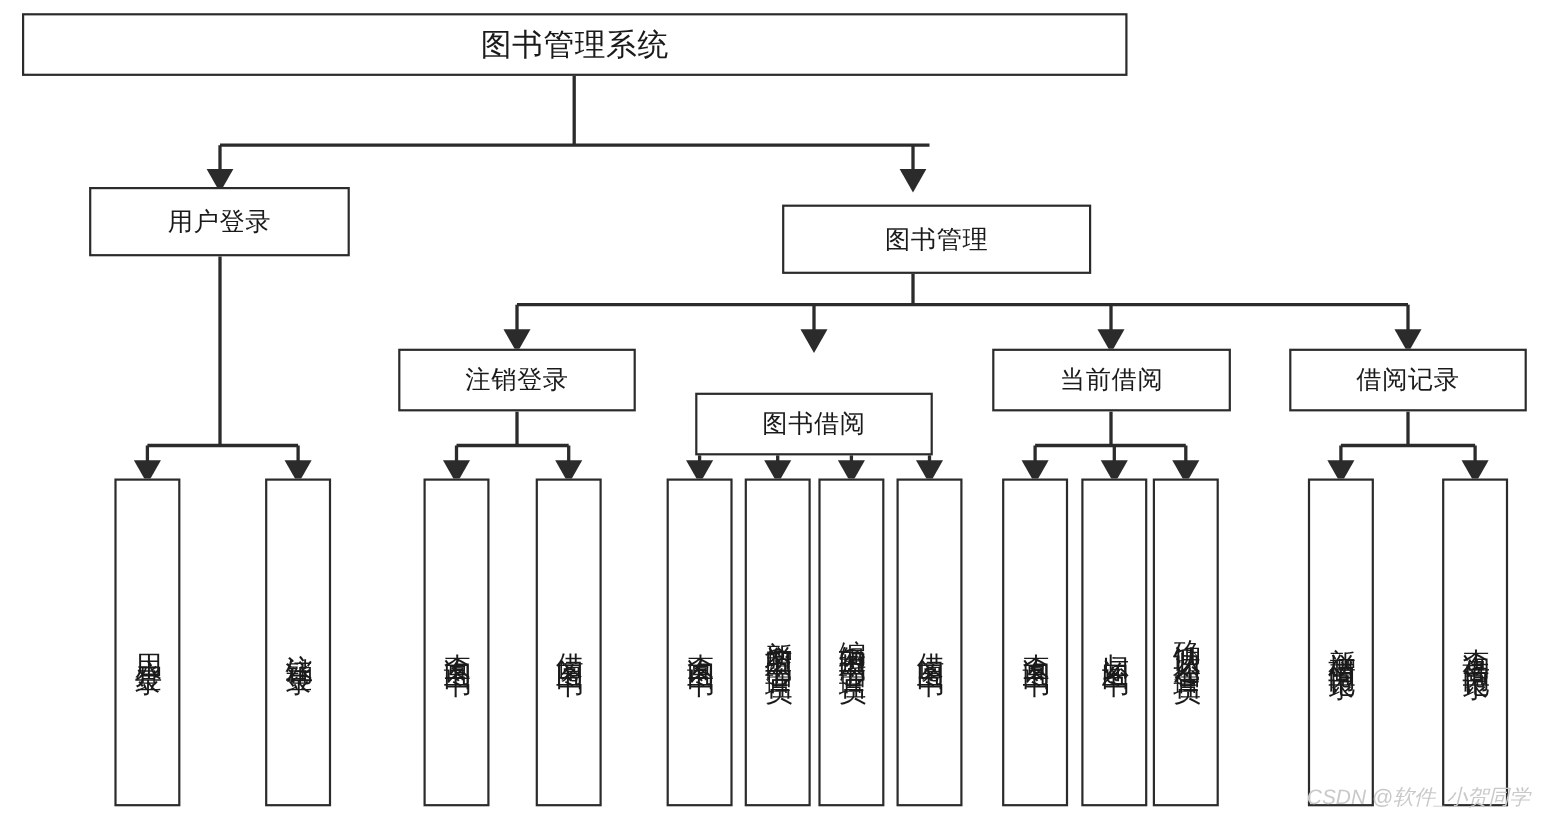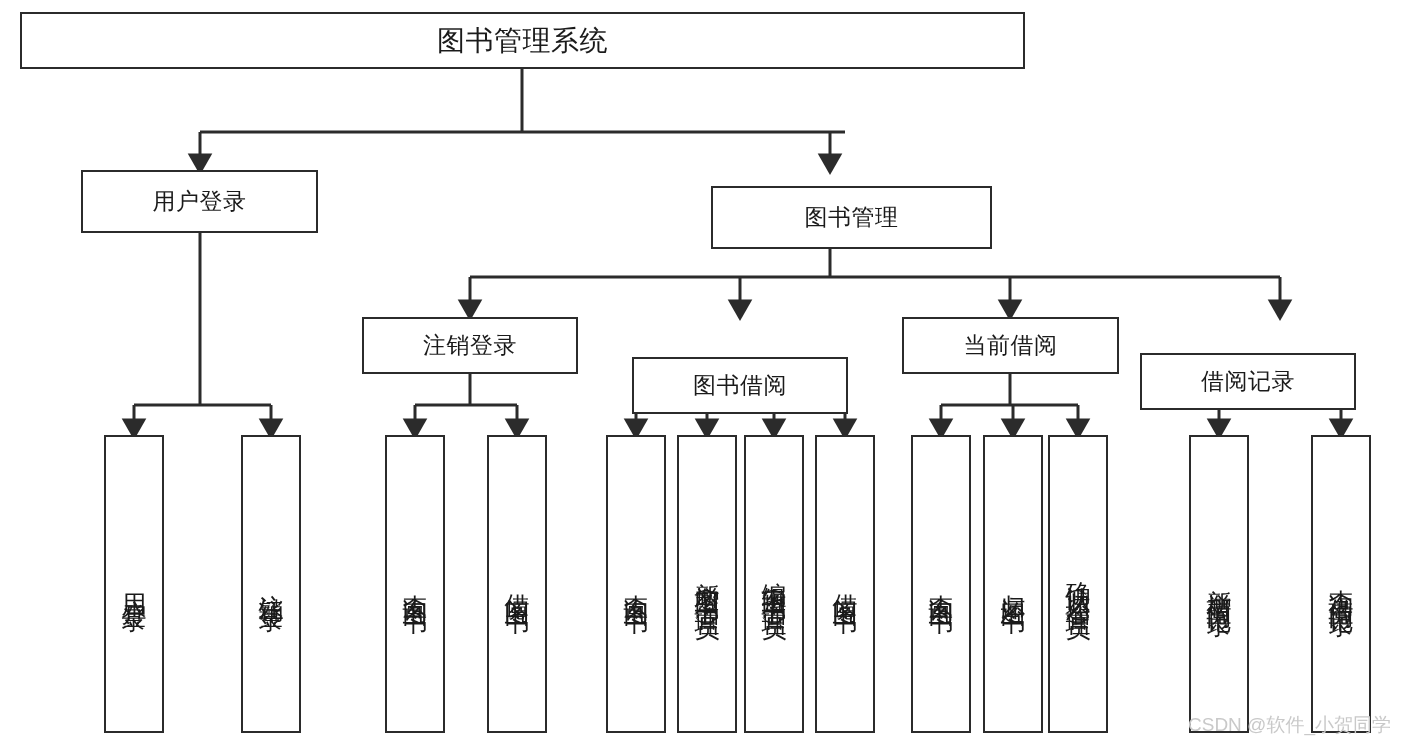--- a/index.html
+++ b/index.html
@@ -68,20 +68,21 @@
   }
   .watermark {
     position: absolute;
     left: 1188px;
     top: 712px;
     font-size: 19px;
     color: #c9c9c9;
     white-space: nowrap;
     z-index: 6;
     font-family: "Liberation Sans", "DejaVu Sans", sans-serif;
+    font-style: italic;
   }
 </style>
 </head>
 <body>
 
 <div id="diagram-root">
 
   <svg id="edges-layer" viewBox="0 0 1405 747" width="1405" height="747" xmlns="http://www.w3.org/2000/svg">
     <defs>
       <marker id="arrowhead" markerWidth="9" markerHeight="9" refX="3.2" refY="4.5" orient="auto" markerUnits="strokeWidth">
@@ -146,21 +147,21 @@
 
   <div class="node horiz" style="left:362px; top:317px; width:216px; height:57px;">
     <span class="node-label">注销登录</span>
   </div>
   <div class="node horiz" style="left:632px; top:317px; width:216px; height:57px;margin-top:40px;">
     <span class="node-label">图书借阅</span>
   </div>
   <div class="node horiz" style="left:902px; top:317px; width:217px; height:57px;">
     <span class="node-label">当前借阅</span>
   </div>
-  <div class="node horiz" style="left:1140px; top:317px; width:216px; height:57px;margin-top:36px;">
+  <div class="node horiz" style="left:1172px; top:317px; width:216px; height:57px;">
     <span class="node-label">借阅记录</span>
   </div>
 
   <div class="node vert" style="left:104px; top:435px; width:60px; height:298px;">
     <span class="node-label">用户登录</span>
   </div>
   <div class="node vert" style="left:241px; top:435px; width:60px; height:298px;">
     <span class="node-label">注销登录</span>
   </div>
 

